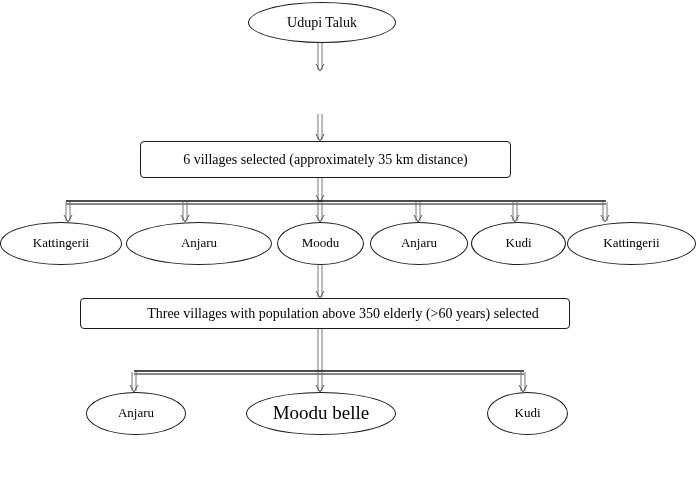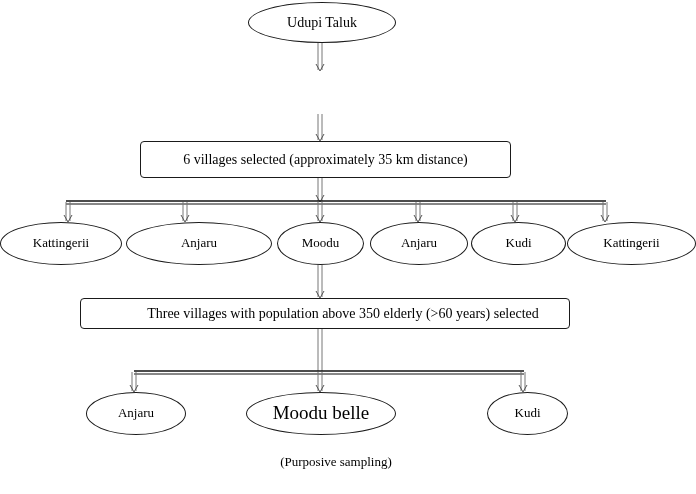--- a/index.html
+++ b/index.html
@@ -186,17 +186,14 @@
   <div class="node ellipse" style="left:86px; top:392px; width:100px; height:43px; font-size:13px;">
     <span>Anjaru</span>
   </div>
   <div class="node ellipse" style="left:246px; top:392px; width:150px; height:43px; font-size:19px;">
     <span>Moodu belle</span>
   </div>
   <div class="node ellipse" style="left:487px; top:392px; width:81px; height:43px; font-size:13px;">
     <span>Kudi</span>
   </div>
 
-  <div class="node caption" style="left:256px; top:452px; width:160px; height:20px; font-size:13px;">
-    <span>(Purposive sampling)</span>
-  </div>
 
 </div>
 
 </body></html>

